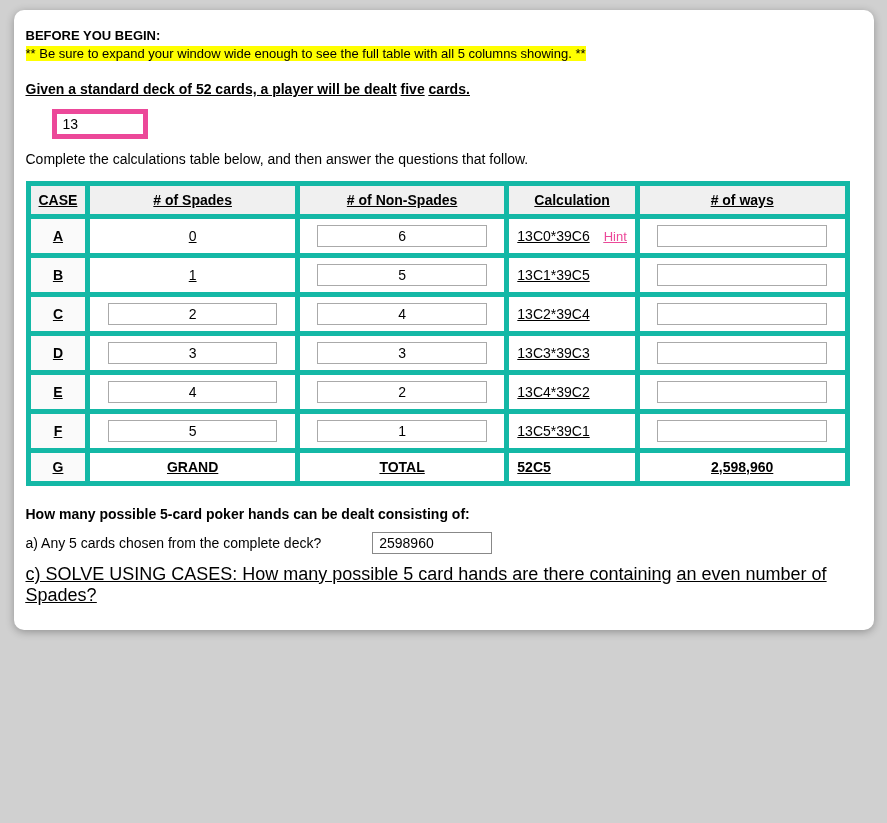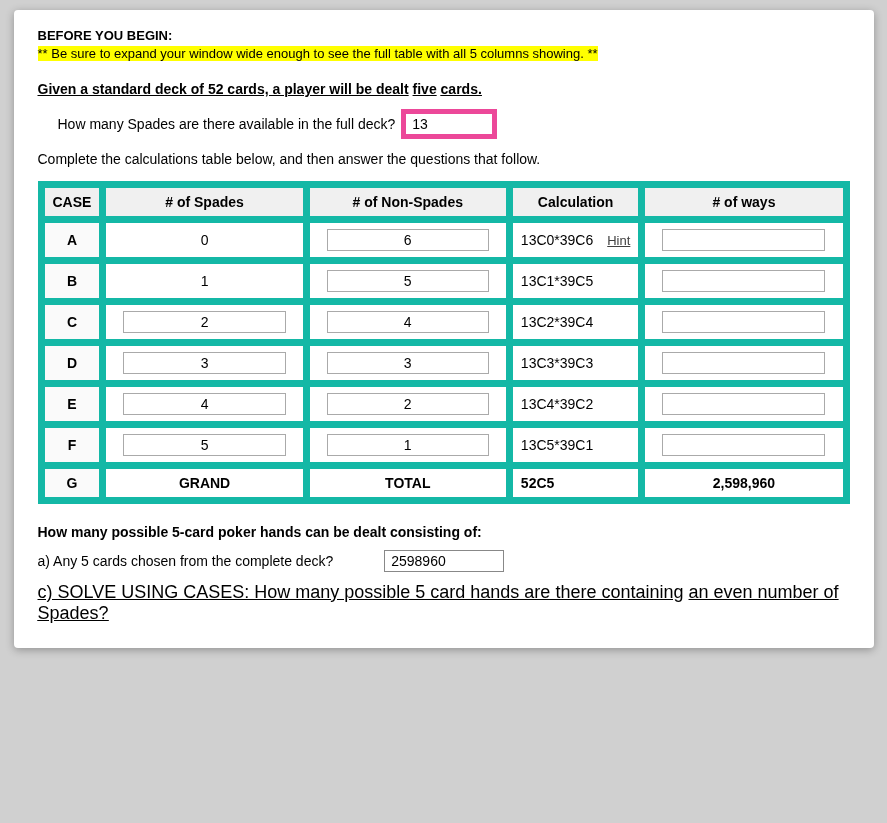--- a/index.html
+++ b/index.html
@@ -9,22 +9,22 @@
       background: #d0d0d0;
       display: flex;
       justify-content: center;
       align-items: flex-start;
       padding: 10px;
       min-height: 823px;
     }
     .page {
       background: #ffffff;
       width: 860px;
-      padding: 18px 24px 24px 24px;
-      border-radius: 4px;
+      padding: 18px 24px 24px 12px;
+      border-radius: 10px;
       box-shadow: 0 2px 8px rgba(0,0,0,0.3);
     }
     .before-begin {
       font-weight: bold;
       font-size: 13px;
       margin-bottom: 2px;
     }
     .highlight-yellow {
       background-color: #ffff00;
       font-size: 13px;
@@ -57,24 +57,25 @@
       font-size: 14px;
       margin-bottom: 14px;
     }
     
     .calc-table {
       border-collapse: collapse;
       width: 100%;
       margin-bottom: 20px;
     }
     .calc-table th, .calc-table td {
-      border: 7px solid #14b8a6;
+      border: 5px solid #14b8a6;
       padding: 6px 8px;
       text-align: center;
       font-size: 14px;
+      text-decoration: underline;
     }
     .calc-table th {
       background: #f0f0f0;
       font-weight: bold;
     }
     .calc-table td.case-col {
       font-weight: bold;
       background: #fafafa;
       width: 50px;
     }
@@ -83,21 +84,21 @@
       padding: 2px 4px;
       font-size: 14px;
       width: 90%;
       text-align: center;
     }
     .calc-table td.calc-col {
       text-align: left;
       white-space: nowrap;
     }
     .hint-link {
-      color: #404040;
+      color: #ec4899;
       text-decoration: underline;
       cursor: pointer;
       margin-left: 10px;
       font-size: 13px;
     }
     .grand-row td {
       font-weight: bold;
     }
     .questions-section {
       margin-top: 6px;
@@ -146,21 +147,20 @@
     <span class="highlight-yellow">** Be sure to expand your window wide enough to see the full table with all 5 columns showing. **</span>
   </div>
 
   <div class="intro-text">
     <span>Given a standard deck of 52 cards, a player will be dealt</span>
     <span style="text-decoration:underline;font-weight:bold;">five</span>
     <span> <span>cards.</span></span>
   </div>
 
   <div class="question-row">
-    <span>How many Spades are there available in the full deck?</span>
     <input type="text" value="13" style="">
   </div>
 
   <div class="complete-text">Complete the calculations table below, and then answer the questions that follow.</div>
 
   <table class="calc-table">
     <thead>
       <tr>
         <th>CASE</th>
         <th># of Spades</th>

